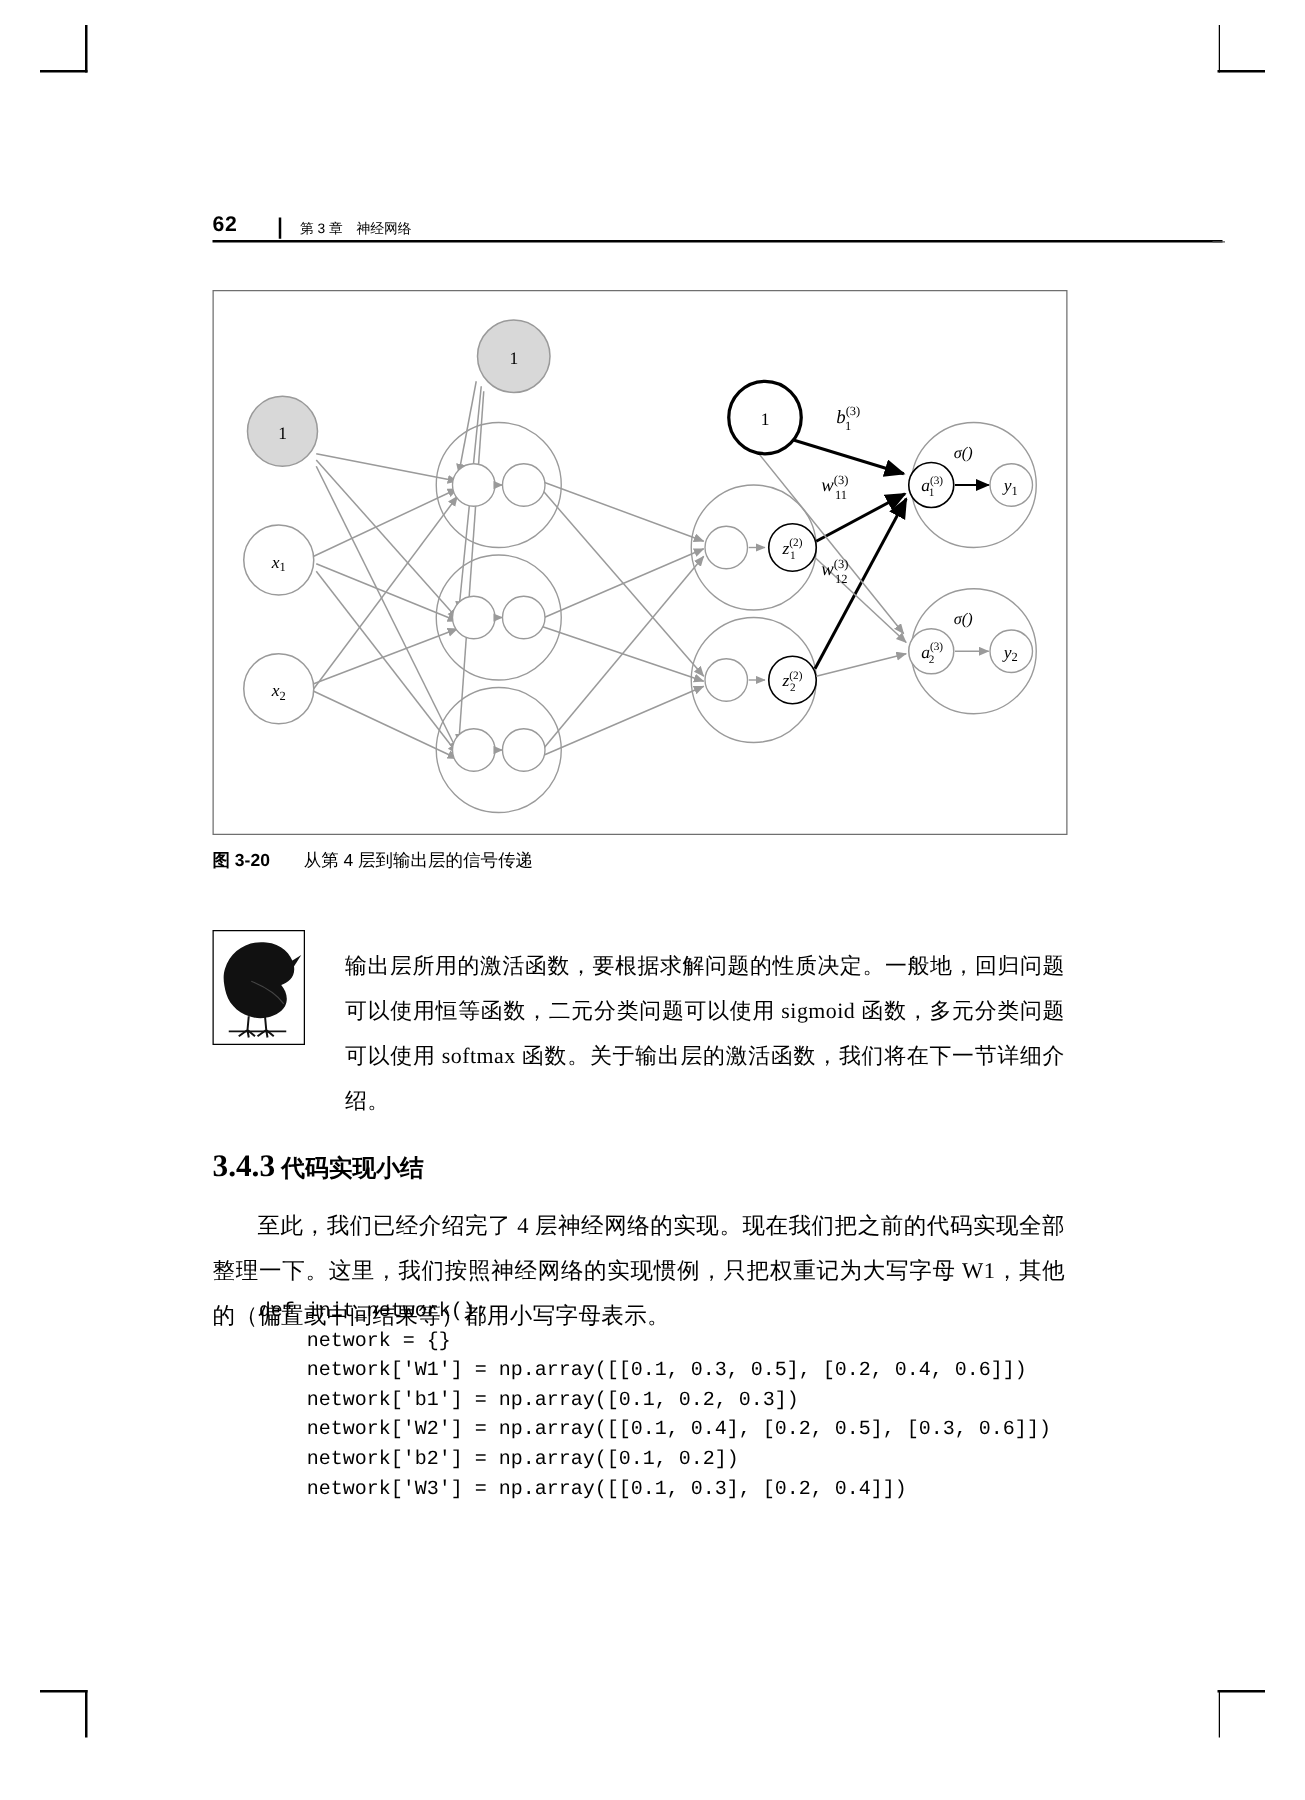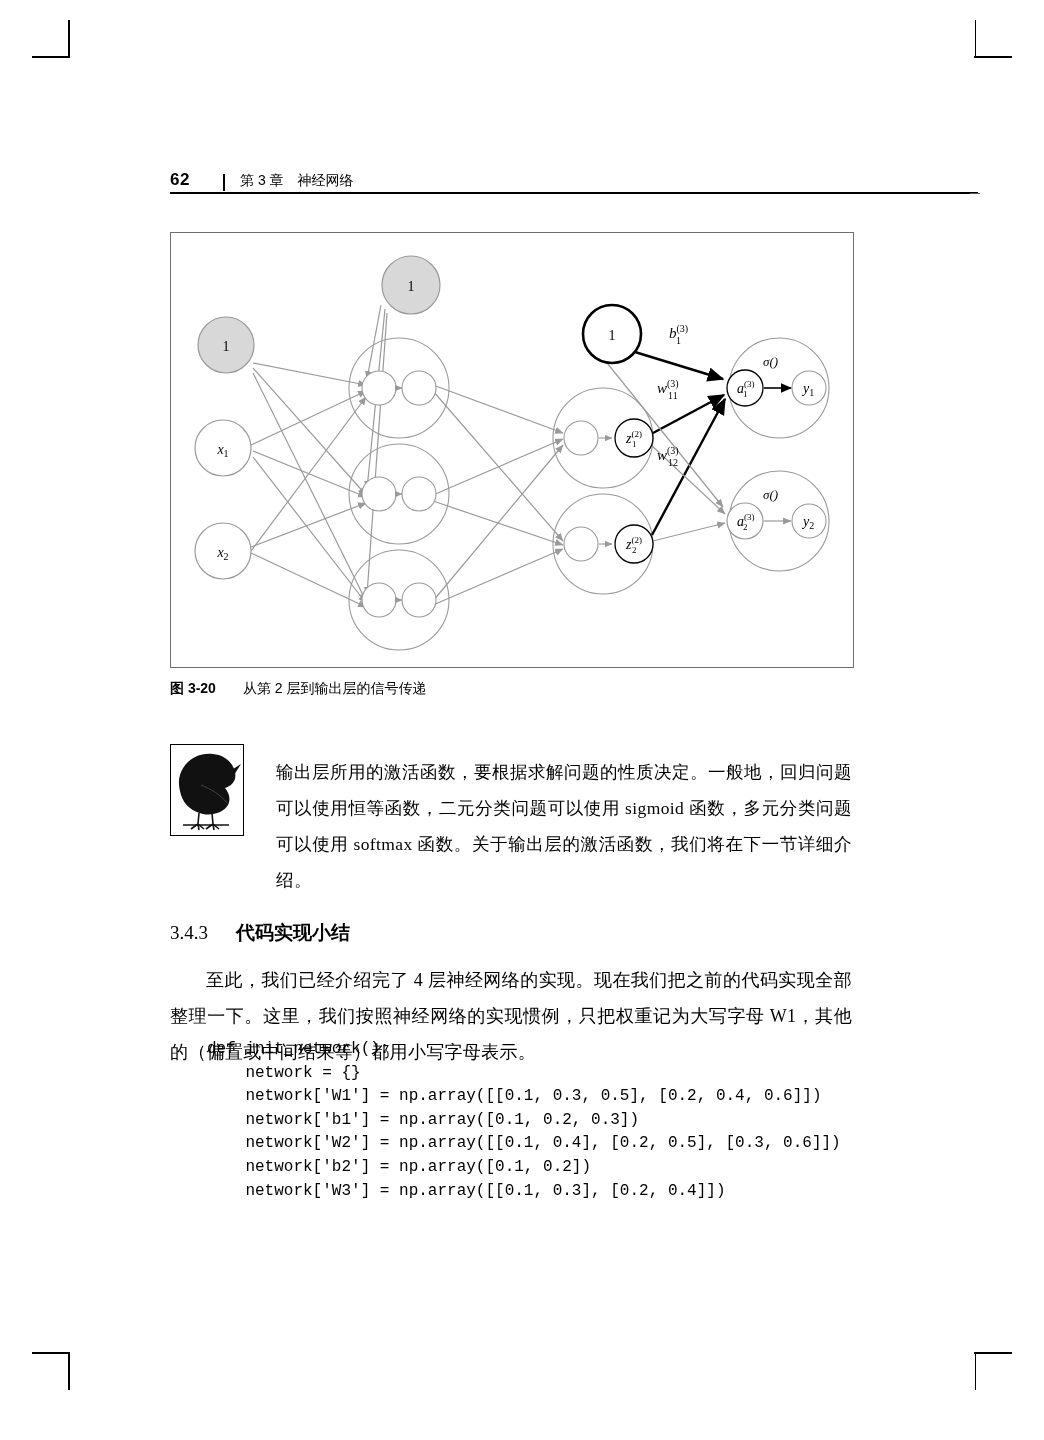--- a/index.html
+++ b/index.html
@@ -80,21 +80,21 @@
     bottom: 3px;
     width: 2px;
     height: 17px;
     background: #000;
   }
   .header .chap {
     position: absolute;
     left: 70px;
     bottom: 4px;
     font-family: "Liberation Sans", sans-serif;
-    font-size: 14px;
+    font-size: 11px;
   }
 
   
   .figure-box {
     position: absolute;
     left: 170px;
     top: 232px;
     width: 682px;
     height: 434px;
     border: 1px solid #6f6f6f;
@@ -145,23 +145,23 @@
   .section-head {
     position: absolute;
     left: 170px;
     top: 920px;
     font-family: "Liberation Sans", sans-serif;
     font-weight: bold;
     font-size: 19px;
   }
   .section-head .num {
     font-family: "Liberation Serif", serif;
-    font-weight: normal;
-    margin-right: 28px;
-    font-size: 19px;
+    font-weight: bold;
+    margin-right: 5px;
+    font-size: 25px;
   }
 
   
   .body-para {
     position: absolute;
     left: 170px;
     top: 962px;
     width: 682px;
     font-size: 18px;
     line-height: 36px;
@@ -337,21 +337,21 @@
 
     <text x="486" y="227" font-size="15" class="nodelabel">w<tspan font-size="10" dy="-6" font-style="normal">(3)</tspan></text>
     <text x="497" y="233" font-size="10" font-family="Liberation Serif, serif">12</text>
 
     <text x="592" y="133" font-size="13" class="nodelabel">σ()</text>
     <text x="592" y="266" font-size="13" class="nodelabel">σ()</text>
   </svg>
 </div>
 
 <div class="figcaption">
-  <span class="cap-label">图 3-20</span><span>从第 2 层到输出层的信号传递</span>
+  <span class="cap-label">图 3-20</span><span>从第 4 层到输出层的信号传递</span>
 </div>
 
 <div class="note">
   <div class="note-icon">
     <svg width="71" height="89" viewBox="0 0 71 89" xmlns="http://www.w3.org/2000/svg">
 
       <path d="M9,30 C13,16 27,7 42,9 C54,10 62,18 64,27 C66,36 60,41 54,43 C58,48 60,54 57,60 C53,67 42,71 32,69 C22,67 13,60 10,50 C8,43 7,36 9,30 Z" fill="#111"></path>
       <path d="M62,24 L70,19 L63,30 Z" fill="#111"></path>
       <path d="M28,68 L27,79 M27,79 L20,84 M27,79 L33,84 M27,79 L28,85" stroke="#111" stroke-width="1.6" fill="none"></path>
       <path d="M41,68 L42,79 M42,79 L35,84 M42,79 L48,84 M42,79 L43,85" stroke="#111" stroke-width="1.6" fill="none"></path>

